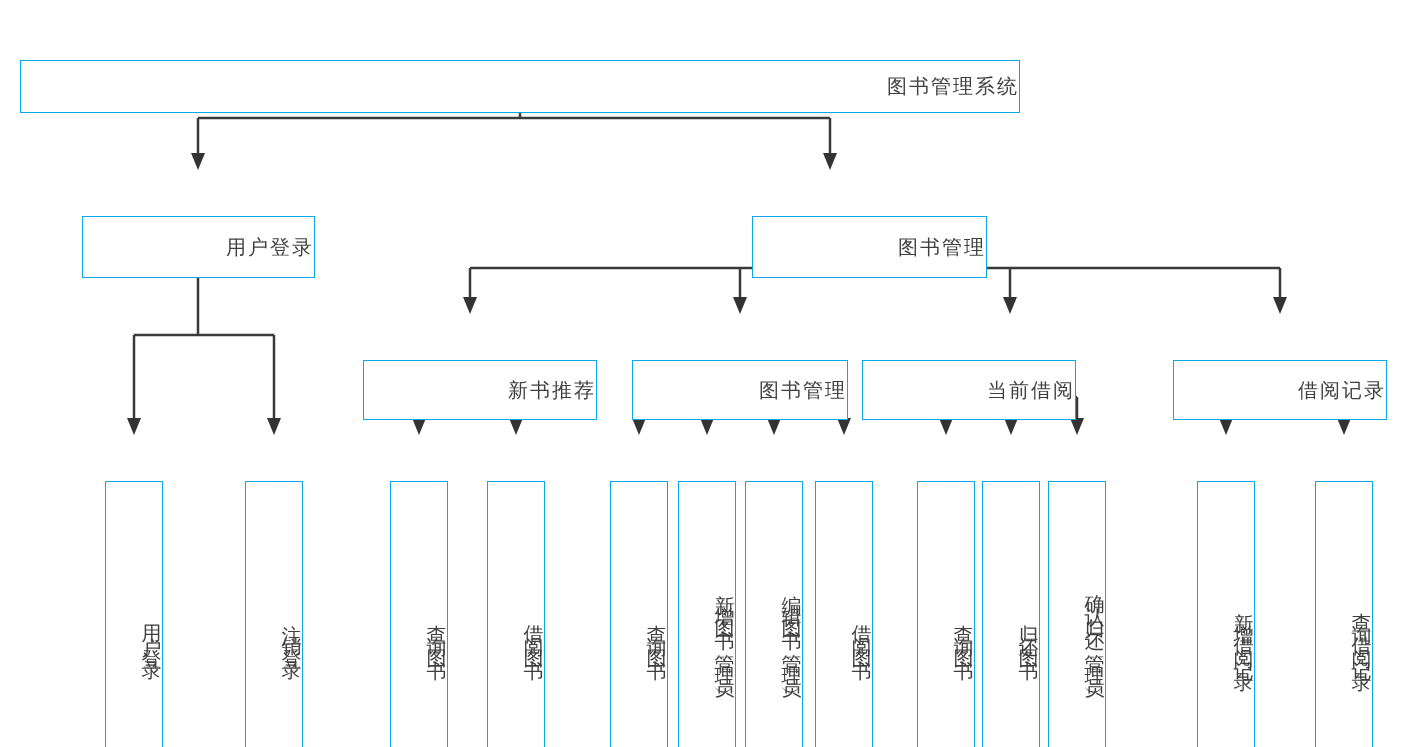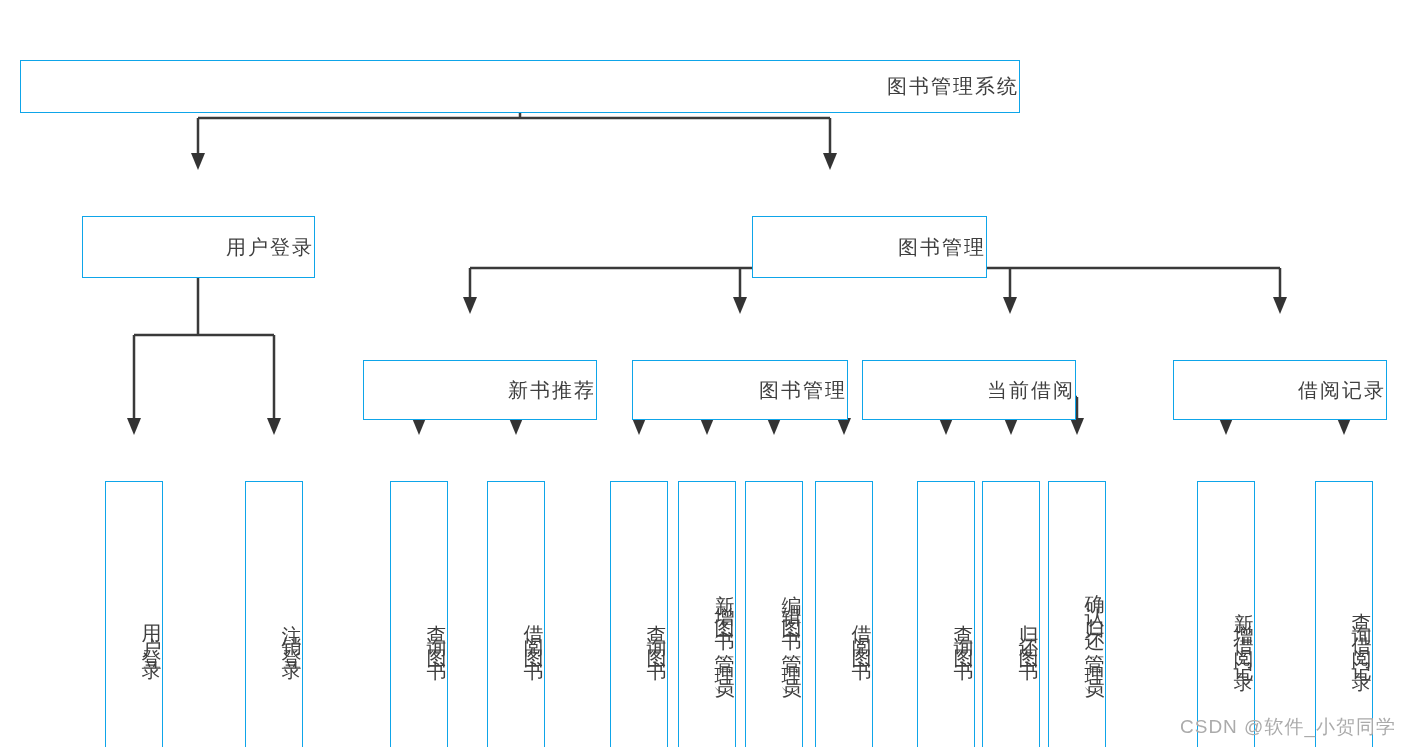--- a/index.html
+++ b/index.html
@@ -177,15 +177,14 @@
     <span class="vlabel">确认归还（管理员）</span>
   </div>
 
   <div class="node leaf" style="left:1197px">
     <span class="vlabel">新增借阅记录</span>
   </div>
   <div class="node leaf" style="left:1315px">
     <span class="vlabel">查询借阅记录</span>
   </div>
 
-  <div class="watermark">CSDN @软件_小贺同学</div>
 
 </div>
 
 </body></html>

